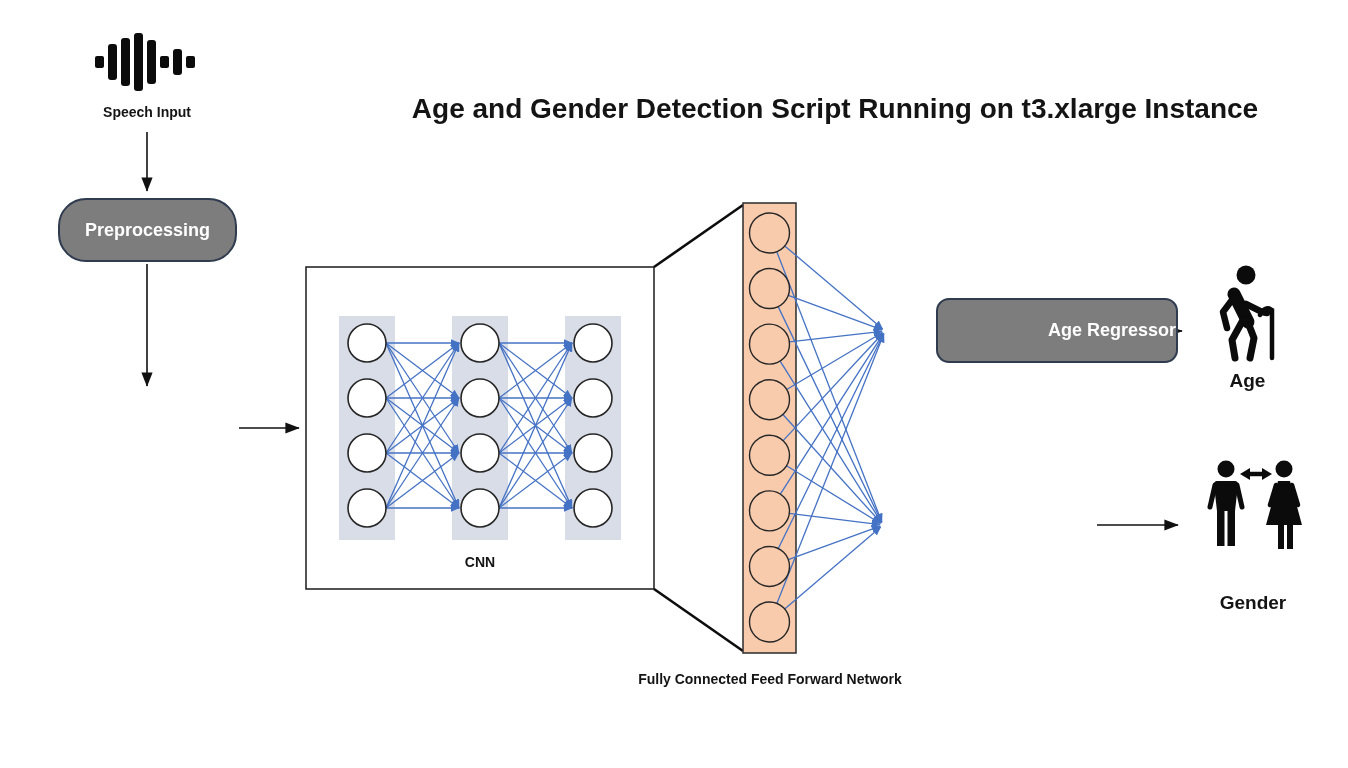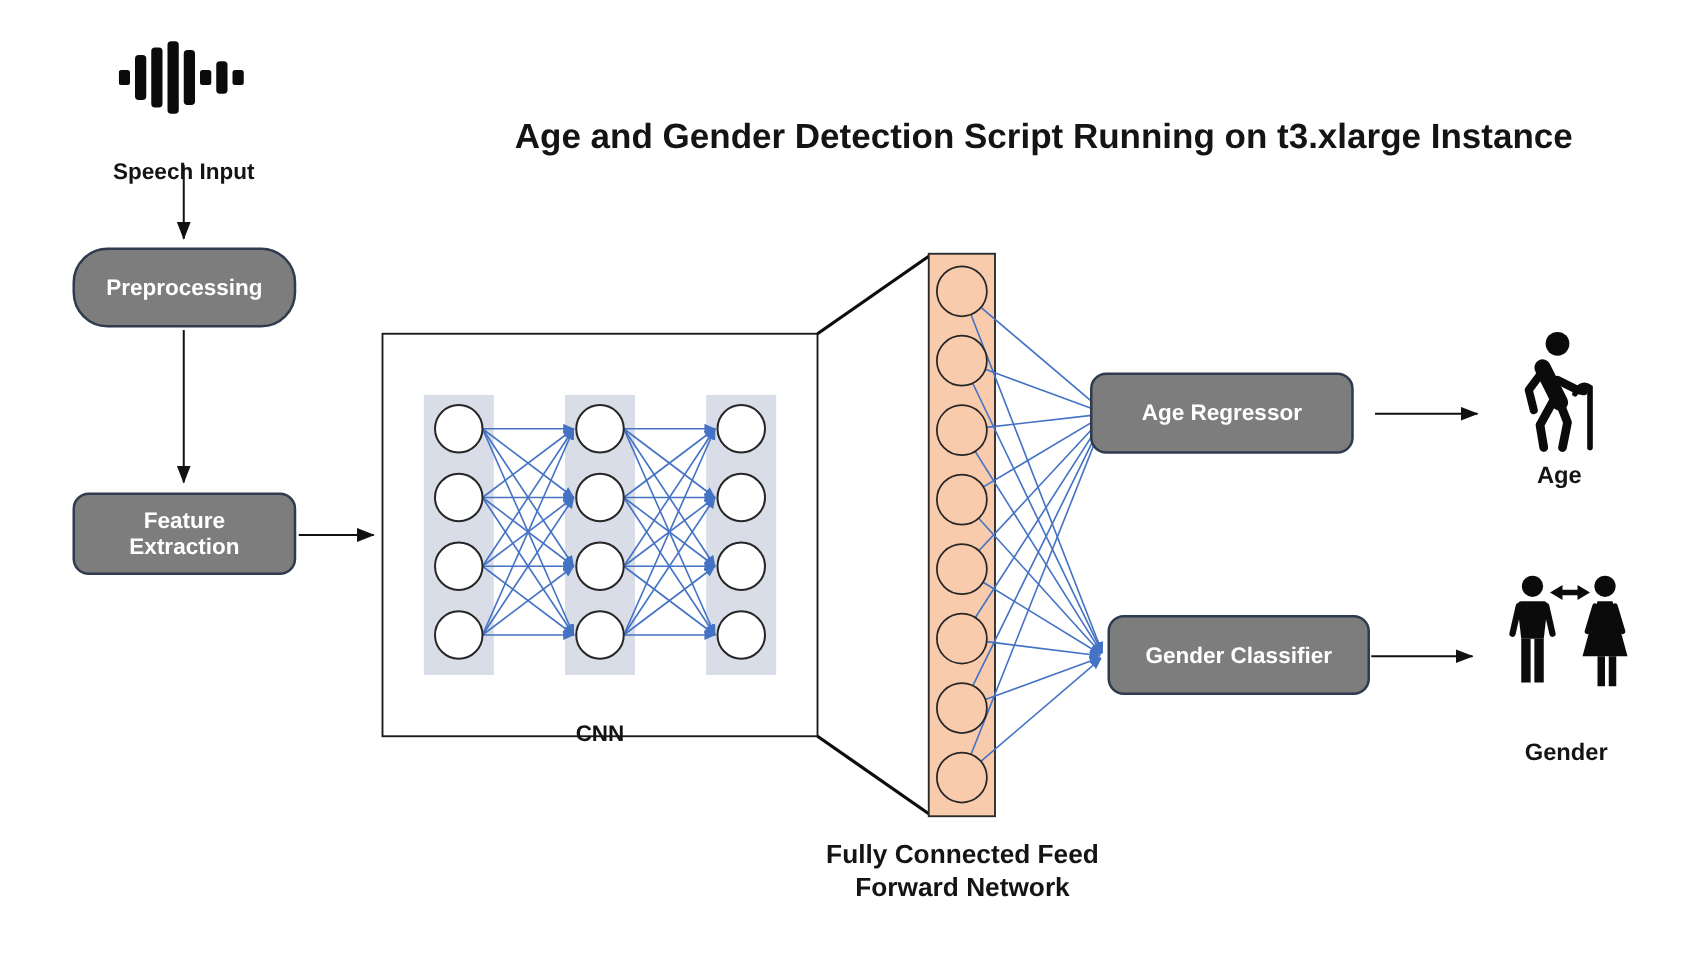--- a/index.html
+++ b/index.html
@@ -16,23 +16,23 @@
     color:var(--box-text,#ffffff);
     font-weight:bold; font-size:18px; line-height:1.15;
     display:flex; align-items:center; justify-content:center; text-align:center;
   }
   .box .inner { display:block; }
   .diagram-label {
     position:absolute; font-weight:bold; color:var(--text-black,#171717);
     text-align:center; line-height:1.3;
   }
   .title { font-size:28px; }
-  .small-label { font-size:18px;margin-top:23px; }
+  .small-label { font-size:14px; }
   .node-label { font-size:19px; }
-  .fc-label { font-size:21px; }
+  .fc-label { font-size:14px; }
   .band { fill:var(--band,#d9dde8); }
   .neuron { fill:var(--neuron-fill,#ffffff); stroke:var(--neuron-stroke,#262626); stroke-width:1.6; }
   .fc-neuron { fill:var(--fc-fill,#f8cbad); stroke:var(--neuron-stroke,#262626); stroke-width:1.4; }
   .fc-rect { fill:var(--fc-fill,#f8cbad); stroke:#2b2b2b; stroke-width:1.5; }
   .blue-line { stroke:var(--blue,#4472c4); stroke-width:1.3; fill:none; }
   .black-arrow { stroke:var(--line-black,#111111); stroke-width:1.6; fill:none; }
   .trap { stroke:#0d0d0d; stroke-width:2.6; fill:none; }
   .outline-rect { fill:none; stroke:#1a1a1a; stroke-width:1.5; }
   .pict { fill:#0b0b0b; }
   .pict-stroke { stroke:#0b0b0b; fill:none; }
@@ -188,33 +188,27 @@
   </svg>
 
   <div class="diagram-label title" style="left:400px; top:91px; width:870px;">Age and Gender Detection Script Running on t3.xlarge Instance</div>
 
   <div class="diagram-label small-label" style="left:67px; top:103px; width:160px;">Speech Input</div>
 
   <div class="box" style="left:58px; top:198px; width:179px; height:64px;border-radius:28px;">
     <span class="inner">Preprocessing</span>
   </div>
 
-  <div class="box" style="left:58px; top:394px; width:179px; height:66px;">
-    <span class="inner" style="width:115px;">Feature Extraction</span>
-  </div>
 
   <div class="diagram-label small-label" style="left:405px; top:553px; width:150px;">CNN</div>
 
   <div class="diagram-label fc-label" style="left:625px; top:670px; width:290px;">Fully Connected Feed Forward Network</div>
 
-  <div class="box" style="left:872px; top:298px; width:211px; height:65px;">
+  <div class="box" style="left:936px; top:298px; width:242px; height:65px;justify-content:flex-end;">
     <span class="inner">Age Regressor</span>
   </div>
 
-  <div class="box" style="left:886px; top:492px; width:210px; height:64px;">
-    <span class="inner">Gender Classifier</span>
-  </div>
 
   <div class="diagram-label node-label" style="left:1200px; top:369px; width:95px;">Age</div>
 
   <div class="diagram-label node-label" style="left:1203px; top:562px; width:100px;margin-top:29px;">Gender</div>
 
 </div>
 
 </body></html>

